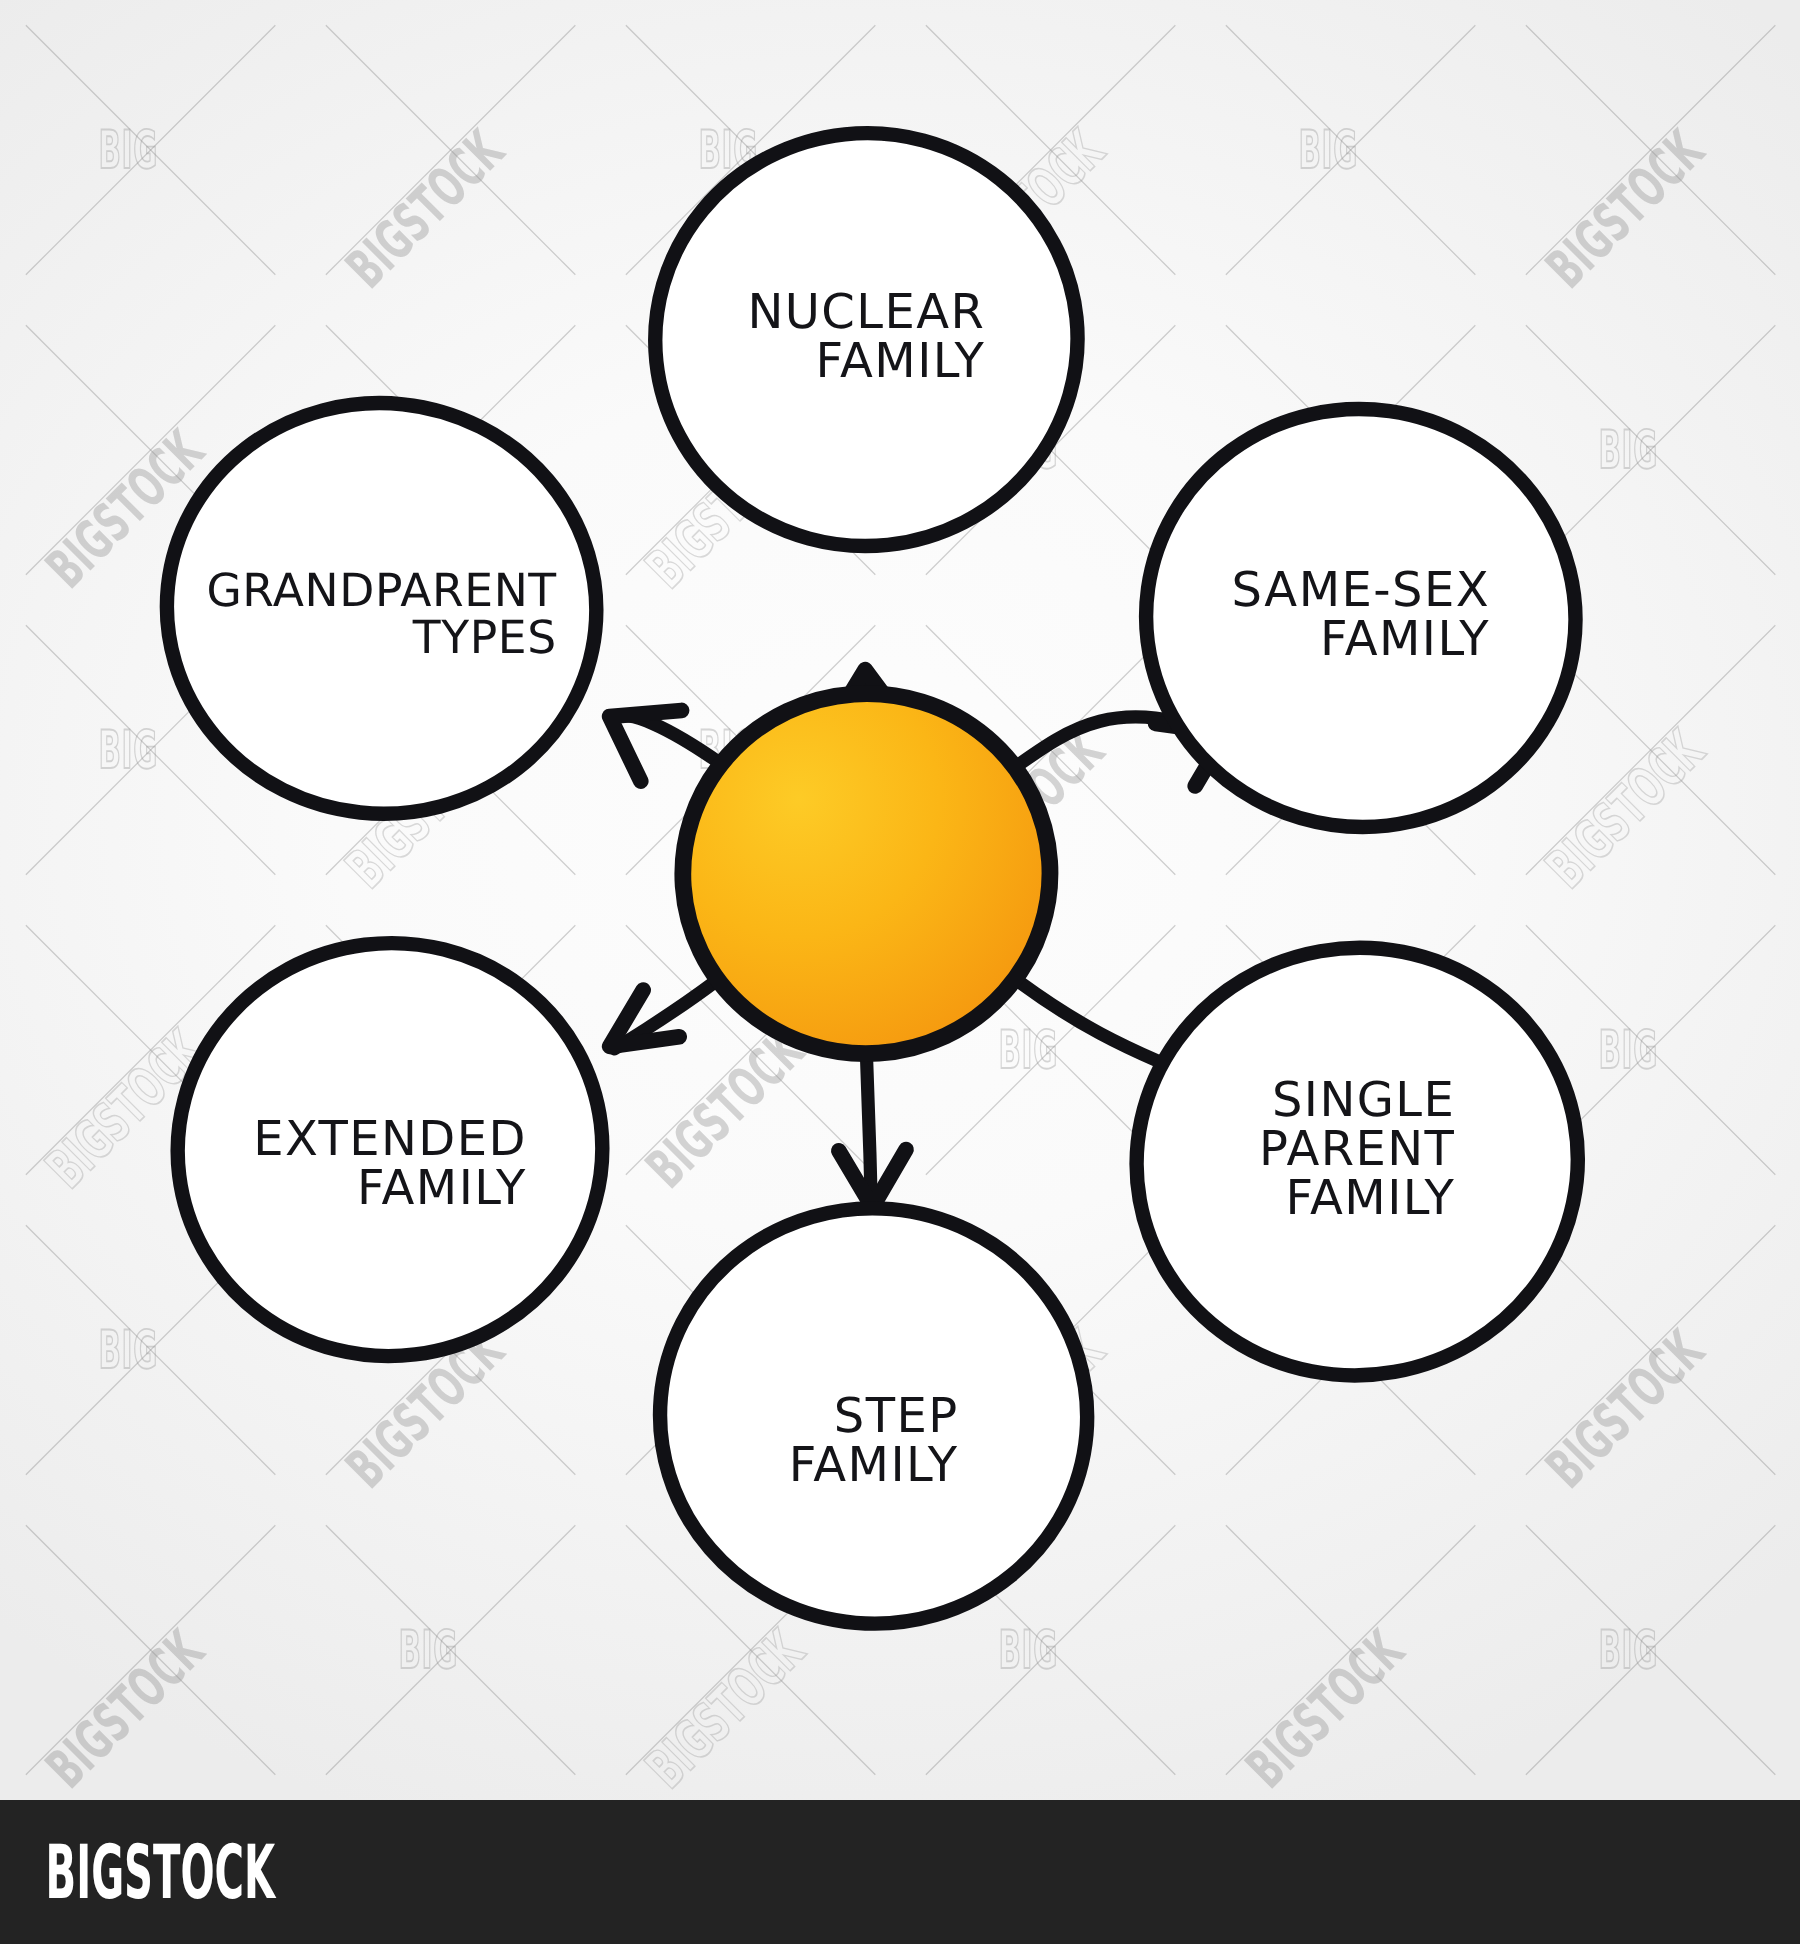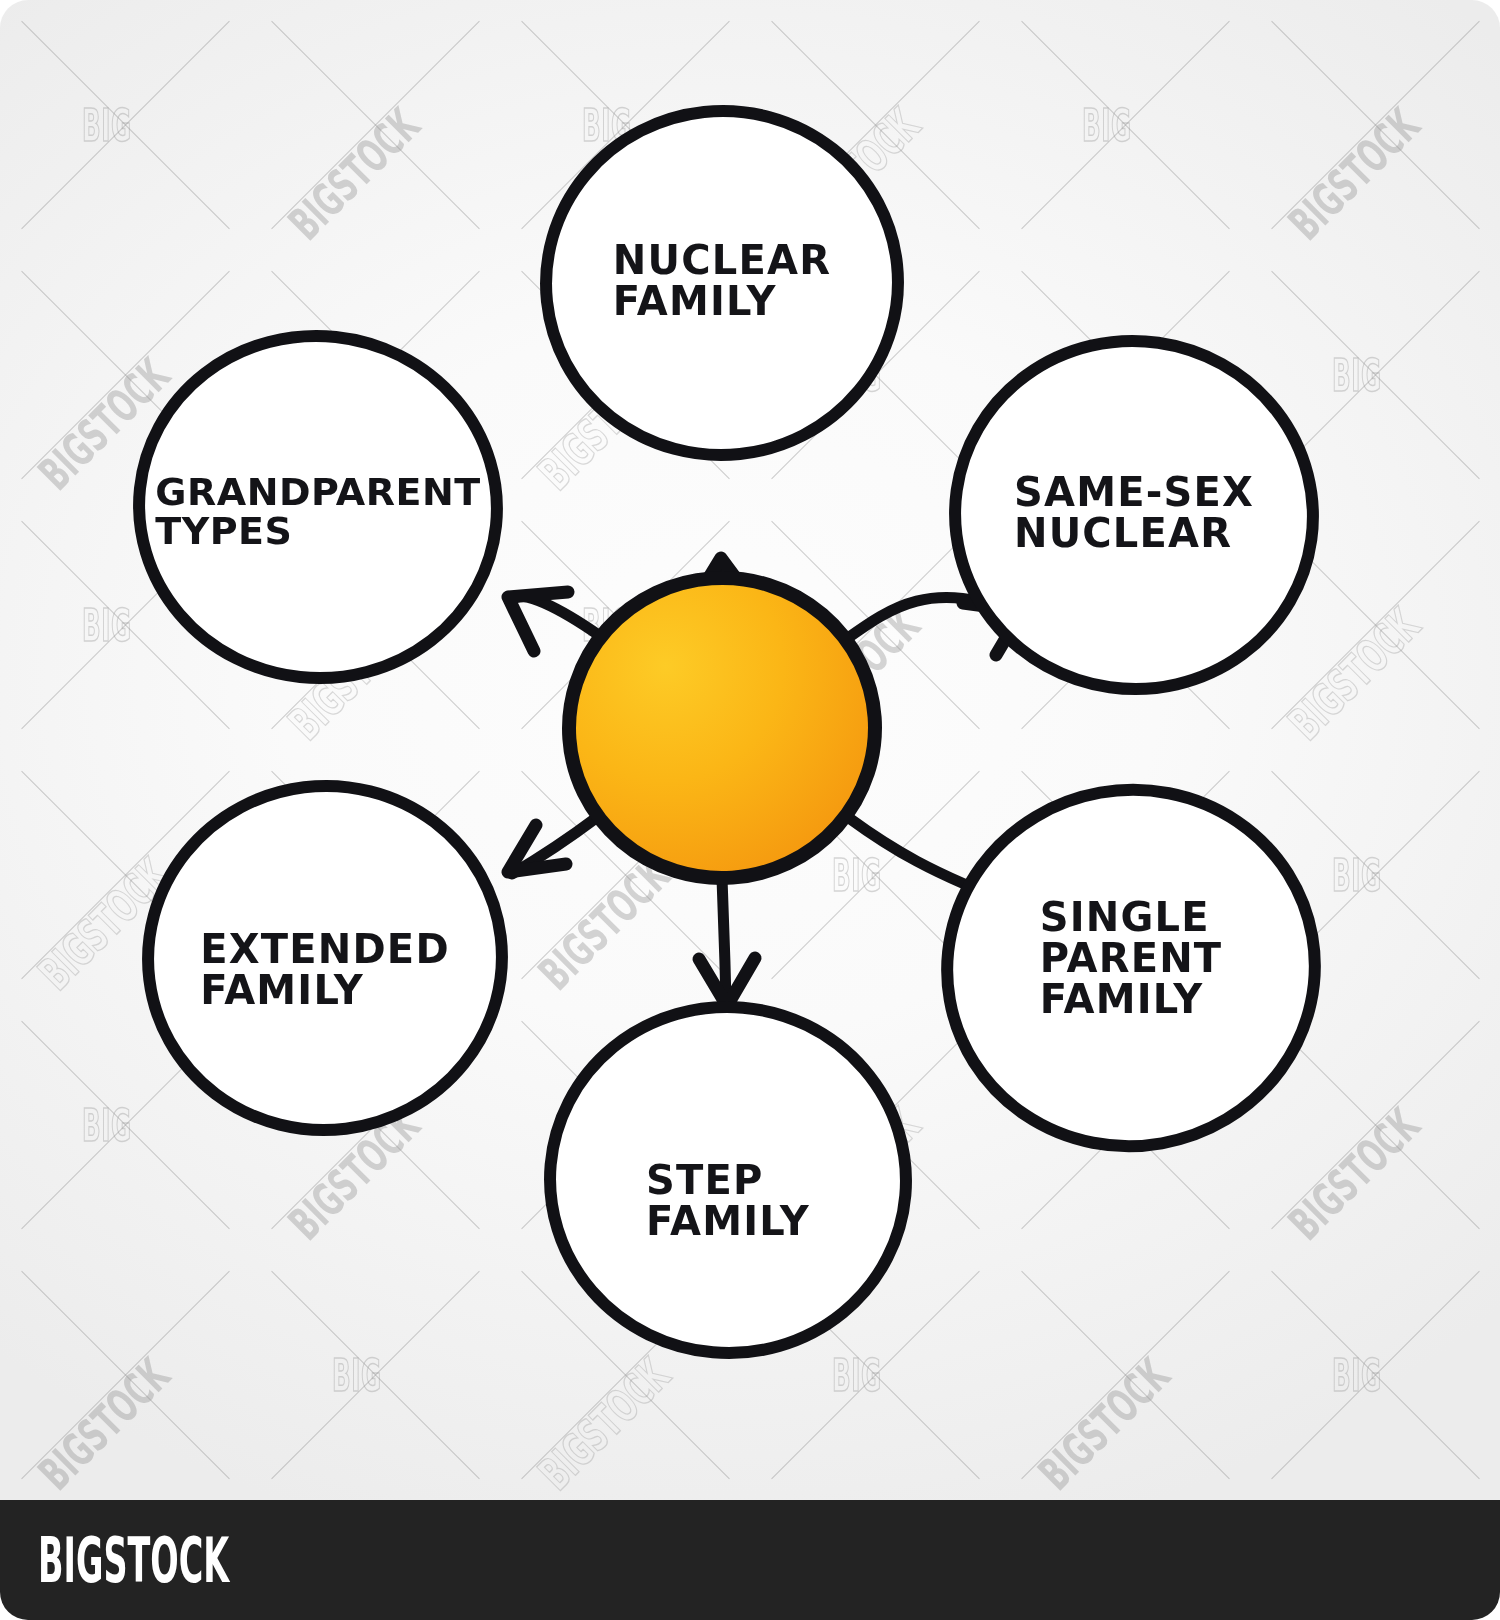--- a/index.html
+++ b/index.html
@@ -11,21 +11,20 @@
     width: 1500px;
     height: 1620px;
     font-family: "DejaVu Sans", sans-serif;
     overflow: hidden;
   }
   #stage {
     position: relative;
     width: 1500px;
     height: 1620px;
     overflow: hidden;
-    border-radius: 28px;
   }
   
   #diagram-area {
     position: absolute;
     left: 0; top: 0;
     width: 1500px;
     height: 1500px;
     background:
       radial-gradient(ellipse 1100px 900px at 48% 45%, #fdfdfd 0%, #fafafa 40%, #f1f1f1 78%, #ececec 100%);
     overflow: hidden;
@@ -85,23 +84,23 @@
     transform: rotate(-45deg) scaleX(0.68);
   }
   .wm-diag.hollow {
     color: transparent;
     -webkit-text-stroke: 1.4px rgba(150,150,150,0.34);
   }
 
   
   .node-label {
     position: absolute;
-    text-align: left;
+    text-align: right;
     font-family: "DejaVu Sans", sans-serif;
-    font-weight: 700;
+    font-weight: 400;
     color: #141418;
     letter-spacing: 1.2px;
     line-height: 1.02;
     white-space: pre-line;
     transform: translate(-50%, -50%);
     pointer-events: none;
   }
   .leaf-label { font-size: 40px; }
   .leaf-label.tight { letter-spacing: 0.5px; }
   .center-label {
@@ -279,21 +278,21 @@
         <ellipse cx="318" cy="507" rx="179" ry="171" transform="rotate(6 318 507)" fill="#ffffff" stroke="#111115" stroke-width="12"></ellipse>
 
         <ellipse cx="722" cy="728" rx="153" ry="150" transform="rotate(-4 722 728)" fill="url(#centerGrad)" stroke="#111115" stroke-width="14"></ellipse>
       </g>
     </svg>
 
     <div class="node-label leaf-label" style="left:722px; top:281px;">NUCLEAR
 FAMILY</div>
 
     <div class="node-label leaf-label" style="left:1134px; top:513px;">SAME-SEX
-NUCLEAR</div>
+FAMILY</div>
 
     <div class="node-label leaf-label" style="left:1131px; top:958px;">SINGLE
 PARENT
 FAMILY</div>
 
     <div class="node-label leaf-label" style="left:728px; top:1183px;margin-top:18px;">STEP
 FAMILY</div>
 
     <div class="node-label leaf-label" style="left:325px; top:970px;">EXTENDED
 FAMILY</div>

